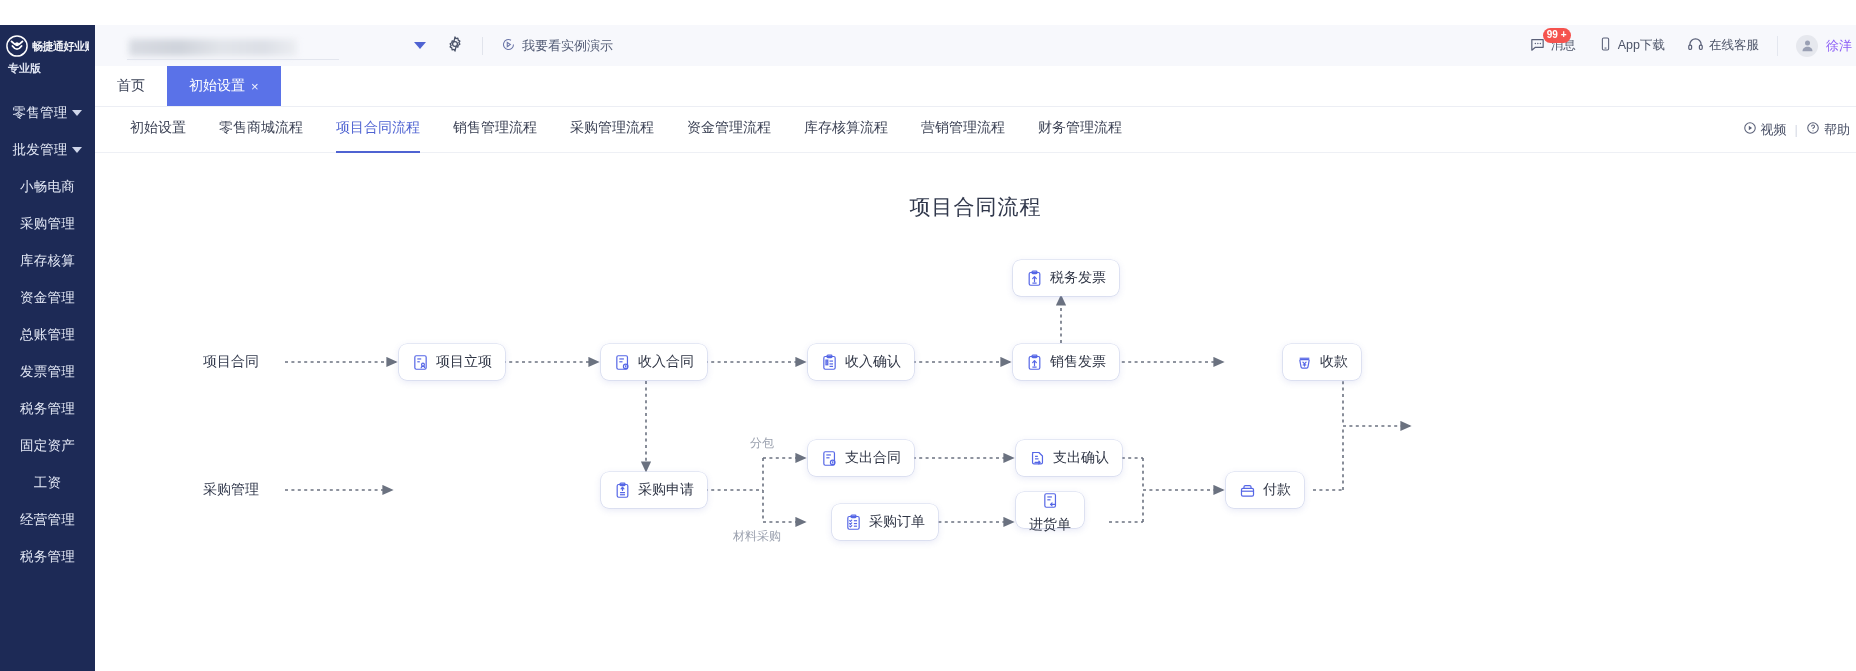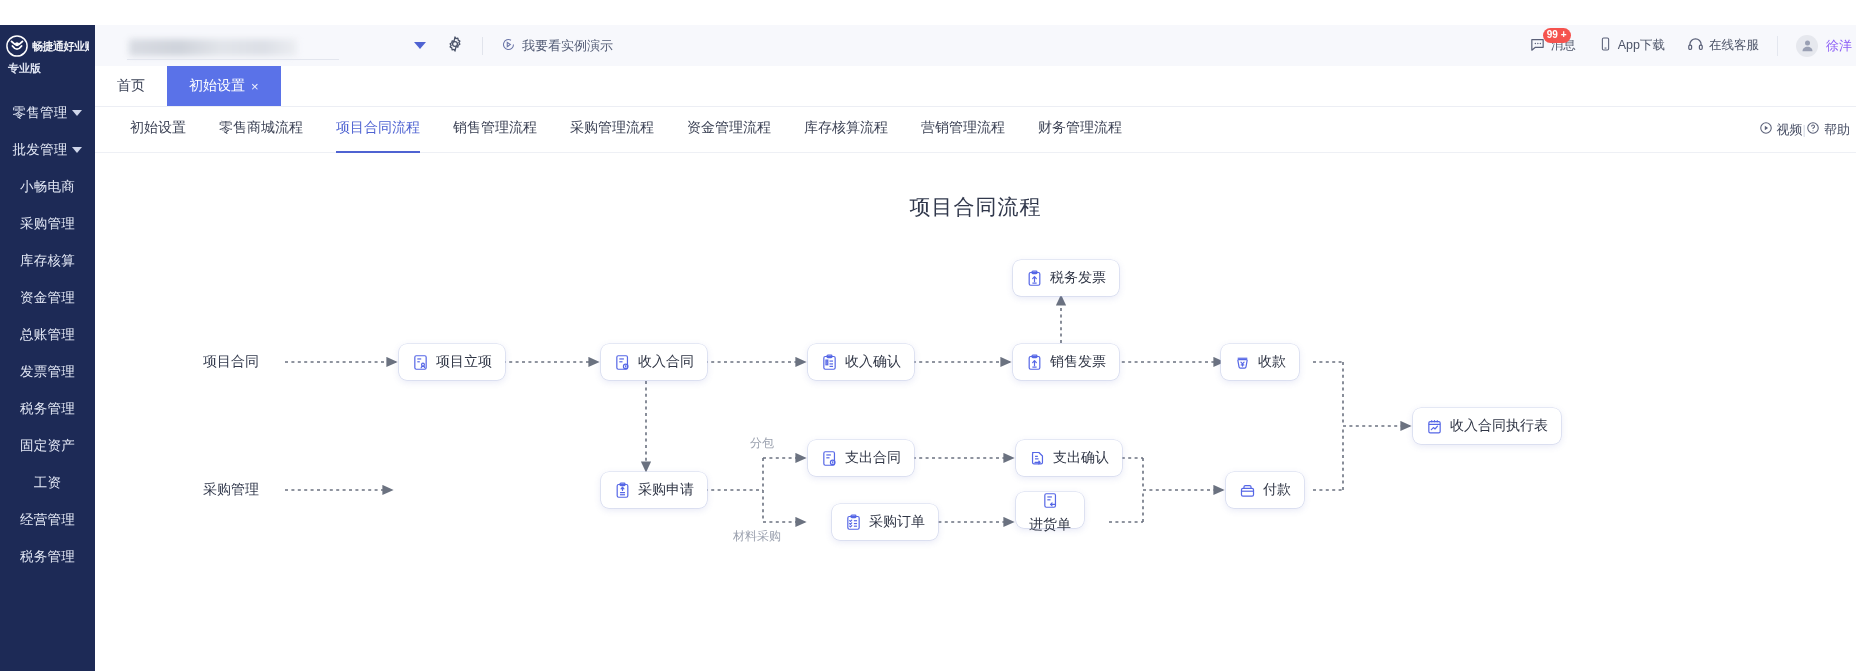--- a/index.html
+++ b/index.html
@@ -106,21 +106,21 @@
     margin-right: 33px; cursor: pointer; white-space: nowrap; height: 46px;
     display: flex; align-items: center;
   }
   .mtab:first-child { margin-left: 35px; }
   .mtab.active { color: #4f63d2; }
   .mtab.active::after {
     content: ""; position: absolute; left: 0; right: 0; bottom: 0;
     height: 2px; background: #4f63d2;
   }
   .modtabs-right {
-    margin-left: auto; display: flex; align-items: center; gap: 0;
+    margin-left: auto; display: flex; align-items: center; gap: 8px;
     padding-right: 6px; font-size: 13px; color: #4a5167;
   }
   .mini-link { display: flex; align-items: center; gap: 4px; cursor: pointer; }
   .mini-sep { color: #d6dae4; }
 
   
   .canvas { position: absolute; left: 95px; top: 153px; width: 1761px; height: 518px; background: #fff; }
   .diagram-title {
     position: absolute; left: 0; right: 0; top: 40px; text-align: center;
     font-size: 21px; color: #31384c; letter-spacing: 1px;
@@ -443,44 +443,31 @@
           <svg width="17" height="17" viewBox="0 0 24 24" fill="none" stroke="#5667e6" stroke-width="1.7">
             <rect x="4.5" y="3.5" width="15" height="18" rx="2"></rect>
               <rect x="8.5" y="1.5" width="7" height="3.6" rx="1.2"></rect>
             <path d="M12 16.5V9.5M9.4 12.1L12 9.4l2.6 2.7" stroke-linecap="round" stroke-linejoin="round"></path>
             <line x1="9" y1="18.5" x2="15" y2="18.5"></line>
           </svg>
         </span>
         <span>税务发票</span>
       </div>
 
-      <div class="node" style="left:1126px; top:191px;">
+      <div class="node" style="left:1188px; top:191px;">
         <span class="ico">
           <svg width="17" height="17" viewBox="0 0 24 24" fill="none" stroke="#5667e6" stroke-width="1.7">
             <path d="M6.5 8h11a1 1 0 0 1 1 1.3l-1.6 9A2 2 0 0 1 14.9 20H9.1a2 2 0 0 1-2-1.7l-1.6-9A1 1 0 0 1 6.5 8z"></path>
             <line x1="5.2" y1="6" x2="18.8" y2="6"></line>
             <path d="M9.8 11.6l2.2 2.4 2.2-2.4M12 14v3M10.2 15.4h3.6" stroke-linecap="round"></path>
           </svg>
         </span>
         <span>收款</span>
       </div>
 
-      <div class="node" style="left:1318px; top:255px;">
-        <span class="ico">
-          <svg width="17" height="17" viewBox="0 0 24 24" fill="none" stroke="#5667e6" stroke-width="1.7">
-            <rect x="4" y="5" width="16" height="16" rx="2"></rect>
-            <line x1="4" y1="9" x2="20" y2="9"></line>
-            <line x1="8" y1="3" x2="8" y2="6"></line>
-              <line x1="12" y1="3" x2="12" y2="6"></line>
-              <line x1="16" y1="3" x2="16" y2="6"></line>
-            <path d="M7.5 16.5l3-3 2.2 2 3.5-4" stroke-linecap="round" stroke-linejoin="round"></path>
-          </svg>
-        </span>
-        <span>收入合同执行表</span>
-      </div>
 
       <div class="node" style="left:506px; top:319px;">
         <span class="ico">
           <svg width="17" height="17" viewBox="0 0 24 24" fill="none" stroke="#5667e6" stroke-width="1.7">
             <rect x="4.5" y="3.5" width="15" height="18" rx="2"></rect>
               <rect x="8.5" y="1.5" width="7" height="3.6" rx="1.2"></rect>
             <path d="M12 12V7.6M10 9.6L12 7.4l2 2.2" stroke-linecap="round" stroke-linejoin="round"></path>
             <line x1="8.5" y1="15" x2="15.5" y2="15"></line>
               <line x1="8.5" y1="18" x2="15.5" y2="18"></line>
           </svg>

